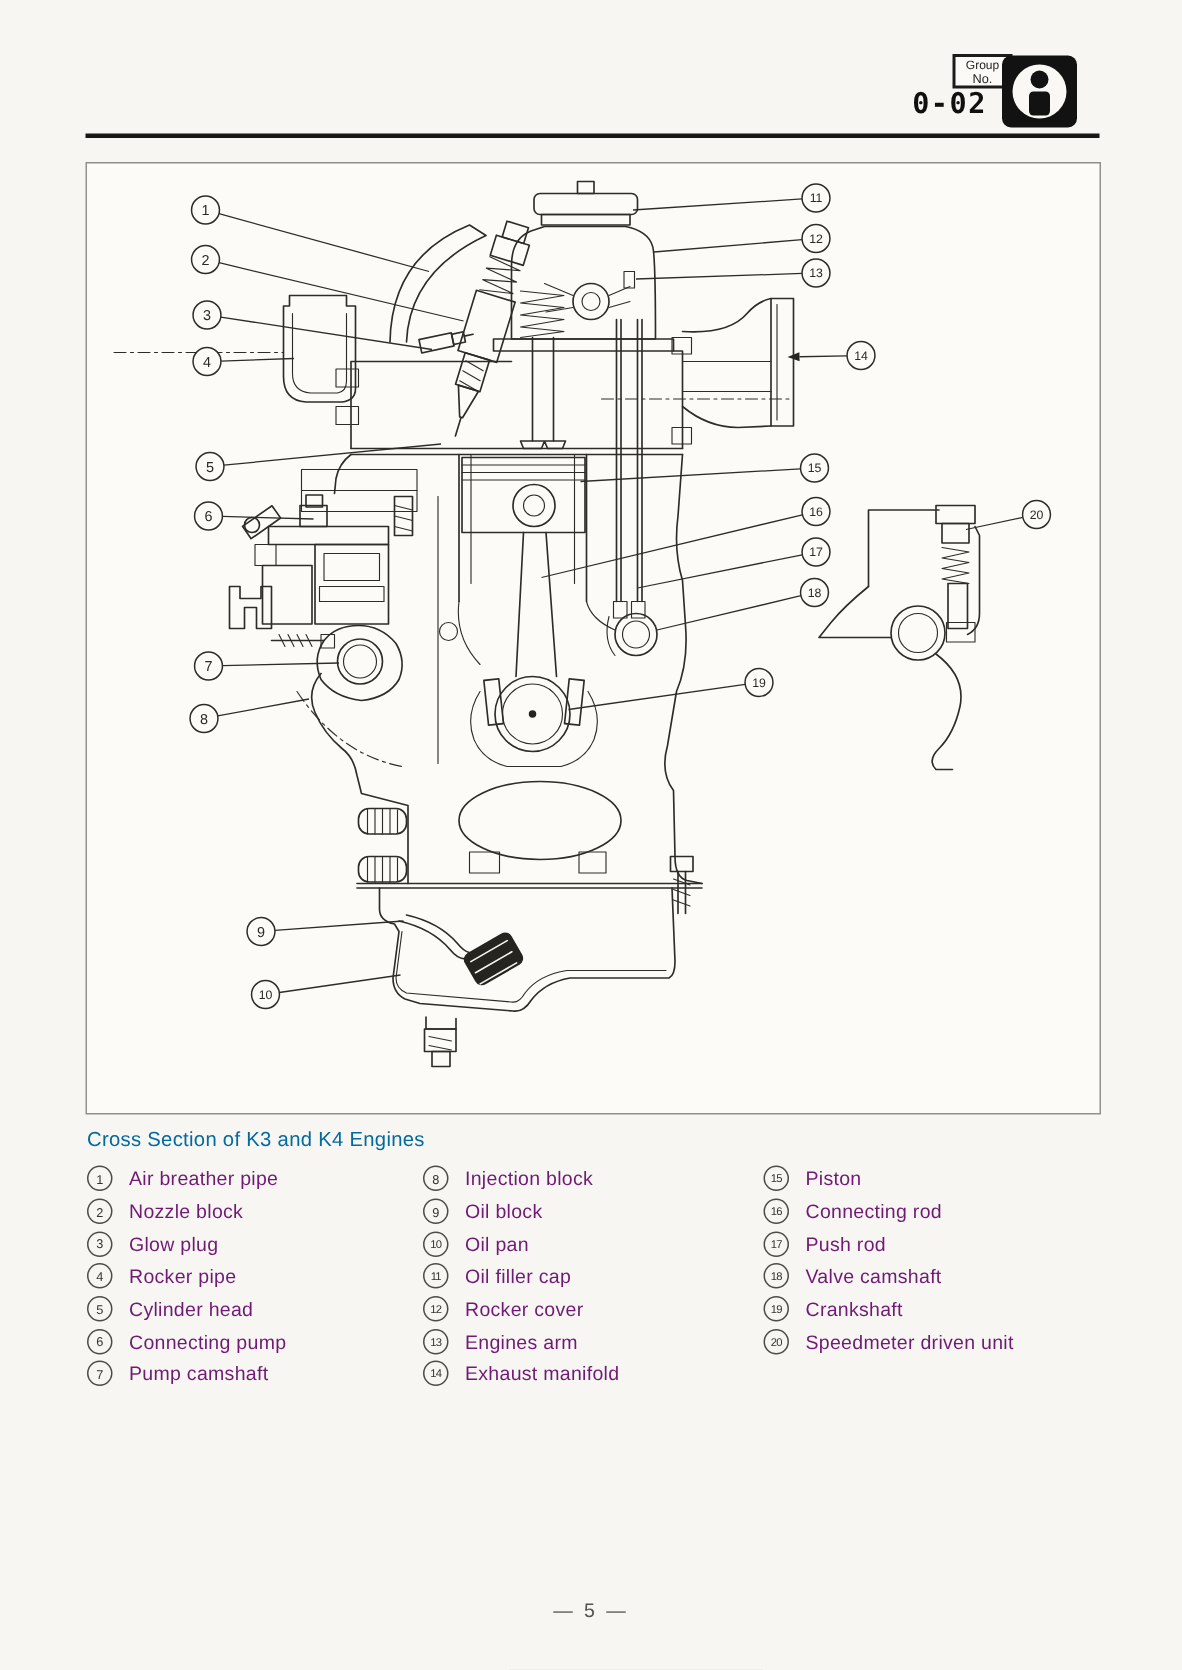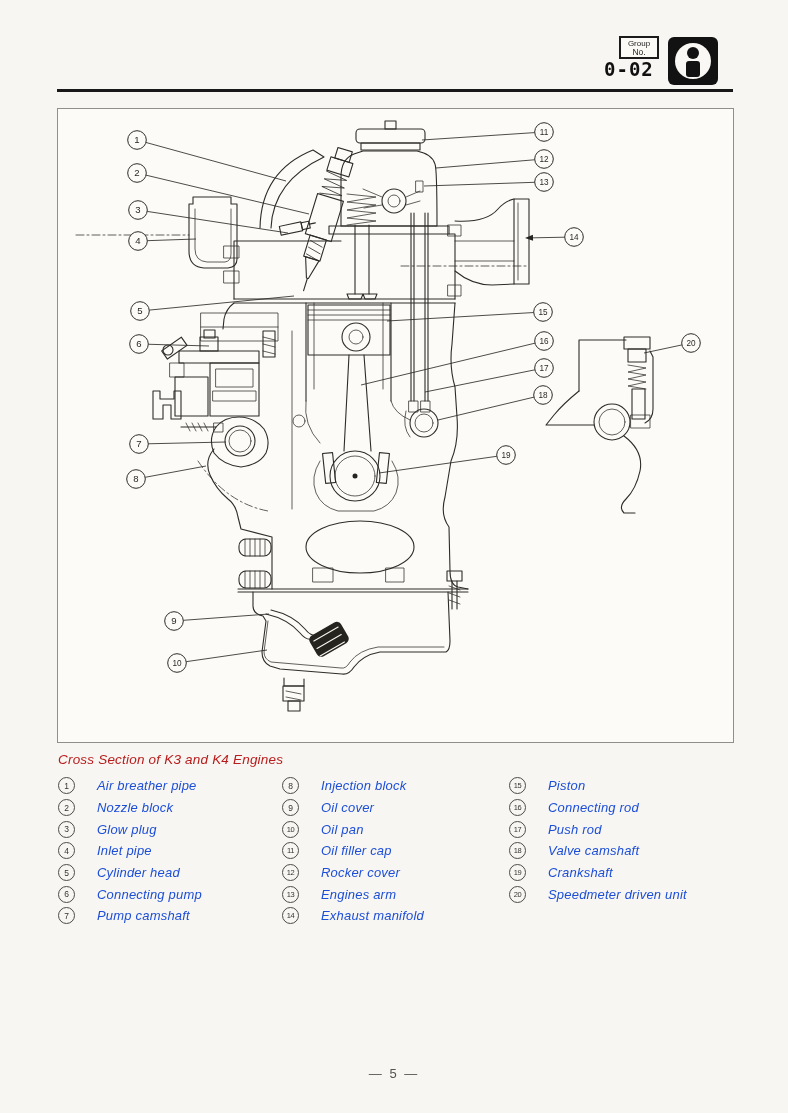--- a/index.html
+++ b/index.html
@@ -1,23 +1,23 @@
 <!DOCTYPE html>
 <html><head>
 <meta charset="utf-8">
 <style>
   html,body{margin:0;padding:0;background:#e8e7e3;}
   .page{position:relative;width:788px;height:1113px;background:#f7f6f2;
         font-family:"Liberation Sans",sans-serif;overflow:hidden;margin:0 auto;}
   
-  .group-box{position:absolute;left:619px;top:36px;width:40px;height:23px;
+  .group-box{position:absolute;left:635px;top:36px;width:40px;height:23px;
              border:2px solid #1b1b1b;background:#fbfaf7;text-align:center;box-sizing:border-box;}
   .gb-l1{font-size:8px;line-height:9px;margin-top:1px;color:#222;}
   .gb-l2{font-size:8.5px;line-height:9px;font-weight:normal;color:#222;}
-  .group-code{position:absolute;left:604px;top:58px;width:58px;text-align:left;
+  .group-code{position:absolute;left:604px;top:58px;width:58px;text-align:center;
               font-family:"DejaVu Sans Mono",monospace;font-size:19px;font-weight:bold;
               letter-spacing:1px;color:#101010;}
   .brand-tile{position:absolute;left:668px;top:37px;width:50px;height:48px;
               background:#121212;border-radius:6px;}
   .tile-circle{position:absolute;left:7px;top:6px;width:36px;height:36px;
                background:#f9f8f5;border-radius:50%;}
   .tile-dot{position:absolute;left:19px;top:10px;width:12px;height:12px;
             background:#121212;border-radius:50%;}
   .tile-body{position:absolute;left:18px;top:24px;width:14px;height:16px;
              background:#121212;border-radius:3px;}
@@ -28,28 +28,28 @@
   .figure-box svg{position:absolute;left:0;top:0;width:100%;height:100%;}
   .ln{fill:none;stroke:#2e2c28;stroke-width:1.1;stroke-linejoin:round;stroke-linecap:round;}
   .tn{stroke-width:0.75;}
   .dsh{stroke-width:0.75;stroke-dasharray:8 3 2 3;}
   .dk{fill:#26241f;stroke:none;}
   .wt{stroke:#f6f5f0;stroke-width:1.1;fill:none;}
   .co-c{fill:#fcfbf8;stroke:#2e2c28;stroke-width:1;}
   .co-l{stroke:#2e2c28;stroke-width:0.85;fill:none;}
   .co-t{fill:#2a2925;font-family:"Liberation Sans",sans-serif;}
   
-  .legend-title{position:absolute;left:58px;top:752px;font-size:13.5px;color:#b91c1c;letter-spacing:.2px;font-style:italic;}
+  .legend-title{position:absolute;left:58px;top:752px;font-size:13.5px;color:#0369a1;letter-spacing:.2px;}
   .legend-cols{position:absolute;left:58px;top:775px;width:676px;height:165px;}
   .lg-col{position:absolute;top:0;}
   .lg-row{display:flex;align-items:center;height:21.7px;}
   .badge{flex:0 0 auto;width:15px;height:15px;border:1px solid #4c4b47;border-radius:50%;
          display:flex;align-items:center;justify-content:center;font-size:8.5px;color:#35342f;}
   .badge.two{font-size:7.5px;letter-spacing:-0.5px;}
-  .lg-label{margin-left:22px;font-size:13px;color:#1d4ed8;letter-spacing:.2px;white-space:nowrap;font-style:italic;}
+  .lg-label{margin-left:11px;font-size:13px;color:#701a75;letter-spacing:.2px;white-space:nowrap;}
   .footer{position:absolute;left:0;top:1066px;width:788px;text-align:center;
           font-size:13px;color:#55544f;letter-spacing:2px;}
 </style>
 </head>
 <body>
 
 <div class="page">
 
   <div class="group-box">
     <div class="gb-l1">Group</div>
@@ -331,21 +331,21 @@
         <div class="lg-row">
           <span class="badge">2</span>
           <span class="lg-label">Nozzle block</span>
         </div>
         <div class="lg-row">
           <span class="badge">3</span>
           <span class="lg-label">Glow plug</span>
         </div>
         <div class="lg-row">
           <span class="badge">4</span>
-          <span class="lg-label">Inlet pipe</span>
+          <span class="lg-label">Rocker pipe</span>
         </div>
         <div class="lg-row">
           <span class="badge">5</span>
           <span class="lg-label">Cylinder head</span>
         </div>
         <div class="lg-row">
           <span class="badge">6</span>
           <span class="lg-label">Connecting pump</span>
         </div>
         <div class="lg-row">
@@ -353,21 +353,21 @@
           <span class="lg-label">Pump camshaft</span>
         </div>
       </div>
       <div class="lg-col" style="left: 224px;">
         <div class="lg-row">
           <span class="badge">8</span>
           <span class="lg-label">Injection block</span>
         </div>
         <div class="lg-row">
           <span class="badge">9</span>
-          <span class="lg-label">Oil cover</span>
+          <span class="lg-label">Oil block</span>
         </div>
         <div class="lg-row">
           <span class="badge two">10</span>
           <span class="lg-label">Oil pan</span>
         </div>
         <div class="lg-row">
           <span class="badge two">11</span>
           <span class="lg-label">Oil filler cap</span>
         </div>
         <div class="lg-row">

